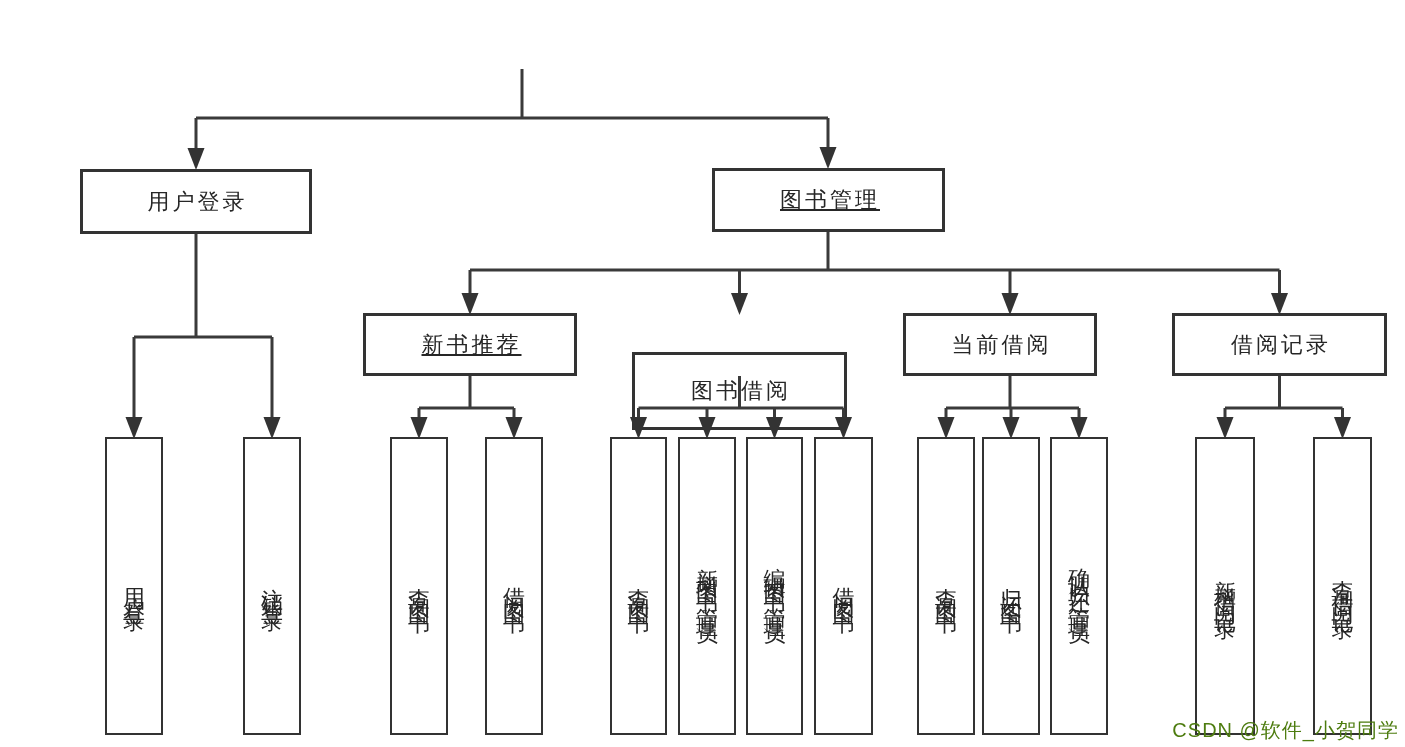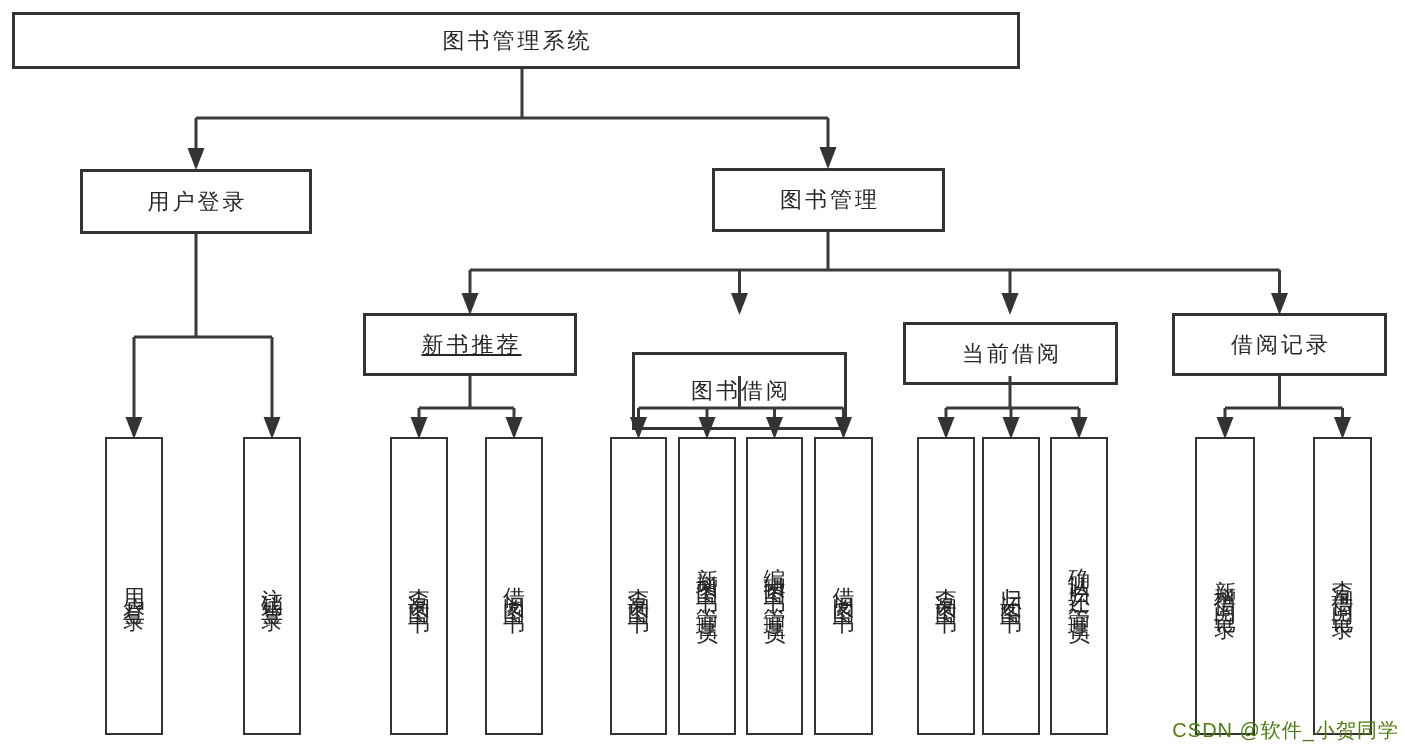--- a/index.html
+++ b/index.html
@@ -52,38 +52,35 @@
     letter-spacing: 1px;
     color: #4d7c0f;
     z-index: 10;
   }
 </style>
 </head>
 <body>
 
 <div class="canvas">
 
-  <div class="node hbox" style="left:12px; top:12px; width:1008px; height:57px;">
-    <span>图书管理系统</span>
-  </div>
 
   <div class="node hbox" style="left:80px; top:169px; width:232px; height:65px;">
     <span>用户登录</span>
   </div>
-  <div class="node hbox" style="left:712px; top:168px; width:233px; height:64px;">
+  <div class="node hbox" style="left:712px; top:168px; width:233px; height:64px;text-decoration:underline;">
     <span>图书管理</span>
   </div>
 
   <div class="node hbox" style="left:363px; top:313px; width:214px; height:63px;text-decoration:underline;">
     <span>新书推荐</span>
   </div>
   <div class="node hbox" style="left:632px; top:313px; width:215px; height:78px;margin-top:39px;">
     <span>图书借阅</span>
   </div>
-  <div class="node hbox" style="left:903px; top:322px; width:215px; height:63px;justify-content:center;">
+  <div class="node hbox" style="left:903px; top:313px; width:194px; height:63px;justify-content:center;">
     <span>当前借阅</span>
   </div>
   <div class="node hbox" style="left:1172px; top:313px; width:215px; height:63px;">
     <span>借阅记录</span>
   </div>
 
   <div class="node vbox" style="left:105px; top:437px; width:58px; height:298px;">
     <span class="vtext">用户登录</span>
   </div>
   <div class="node vbox" style="left:243px; top:437px; width:58px; height:298px;">

